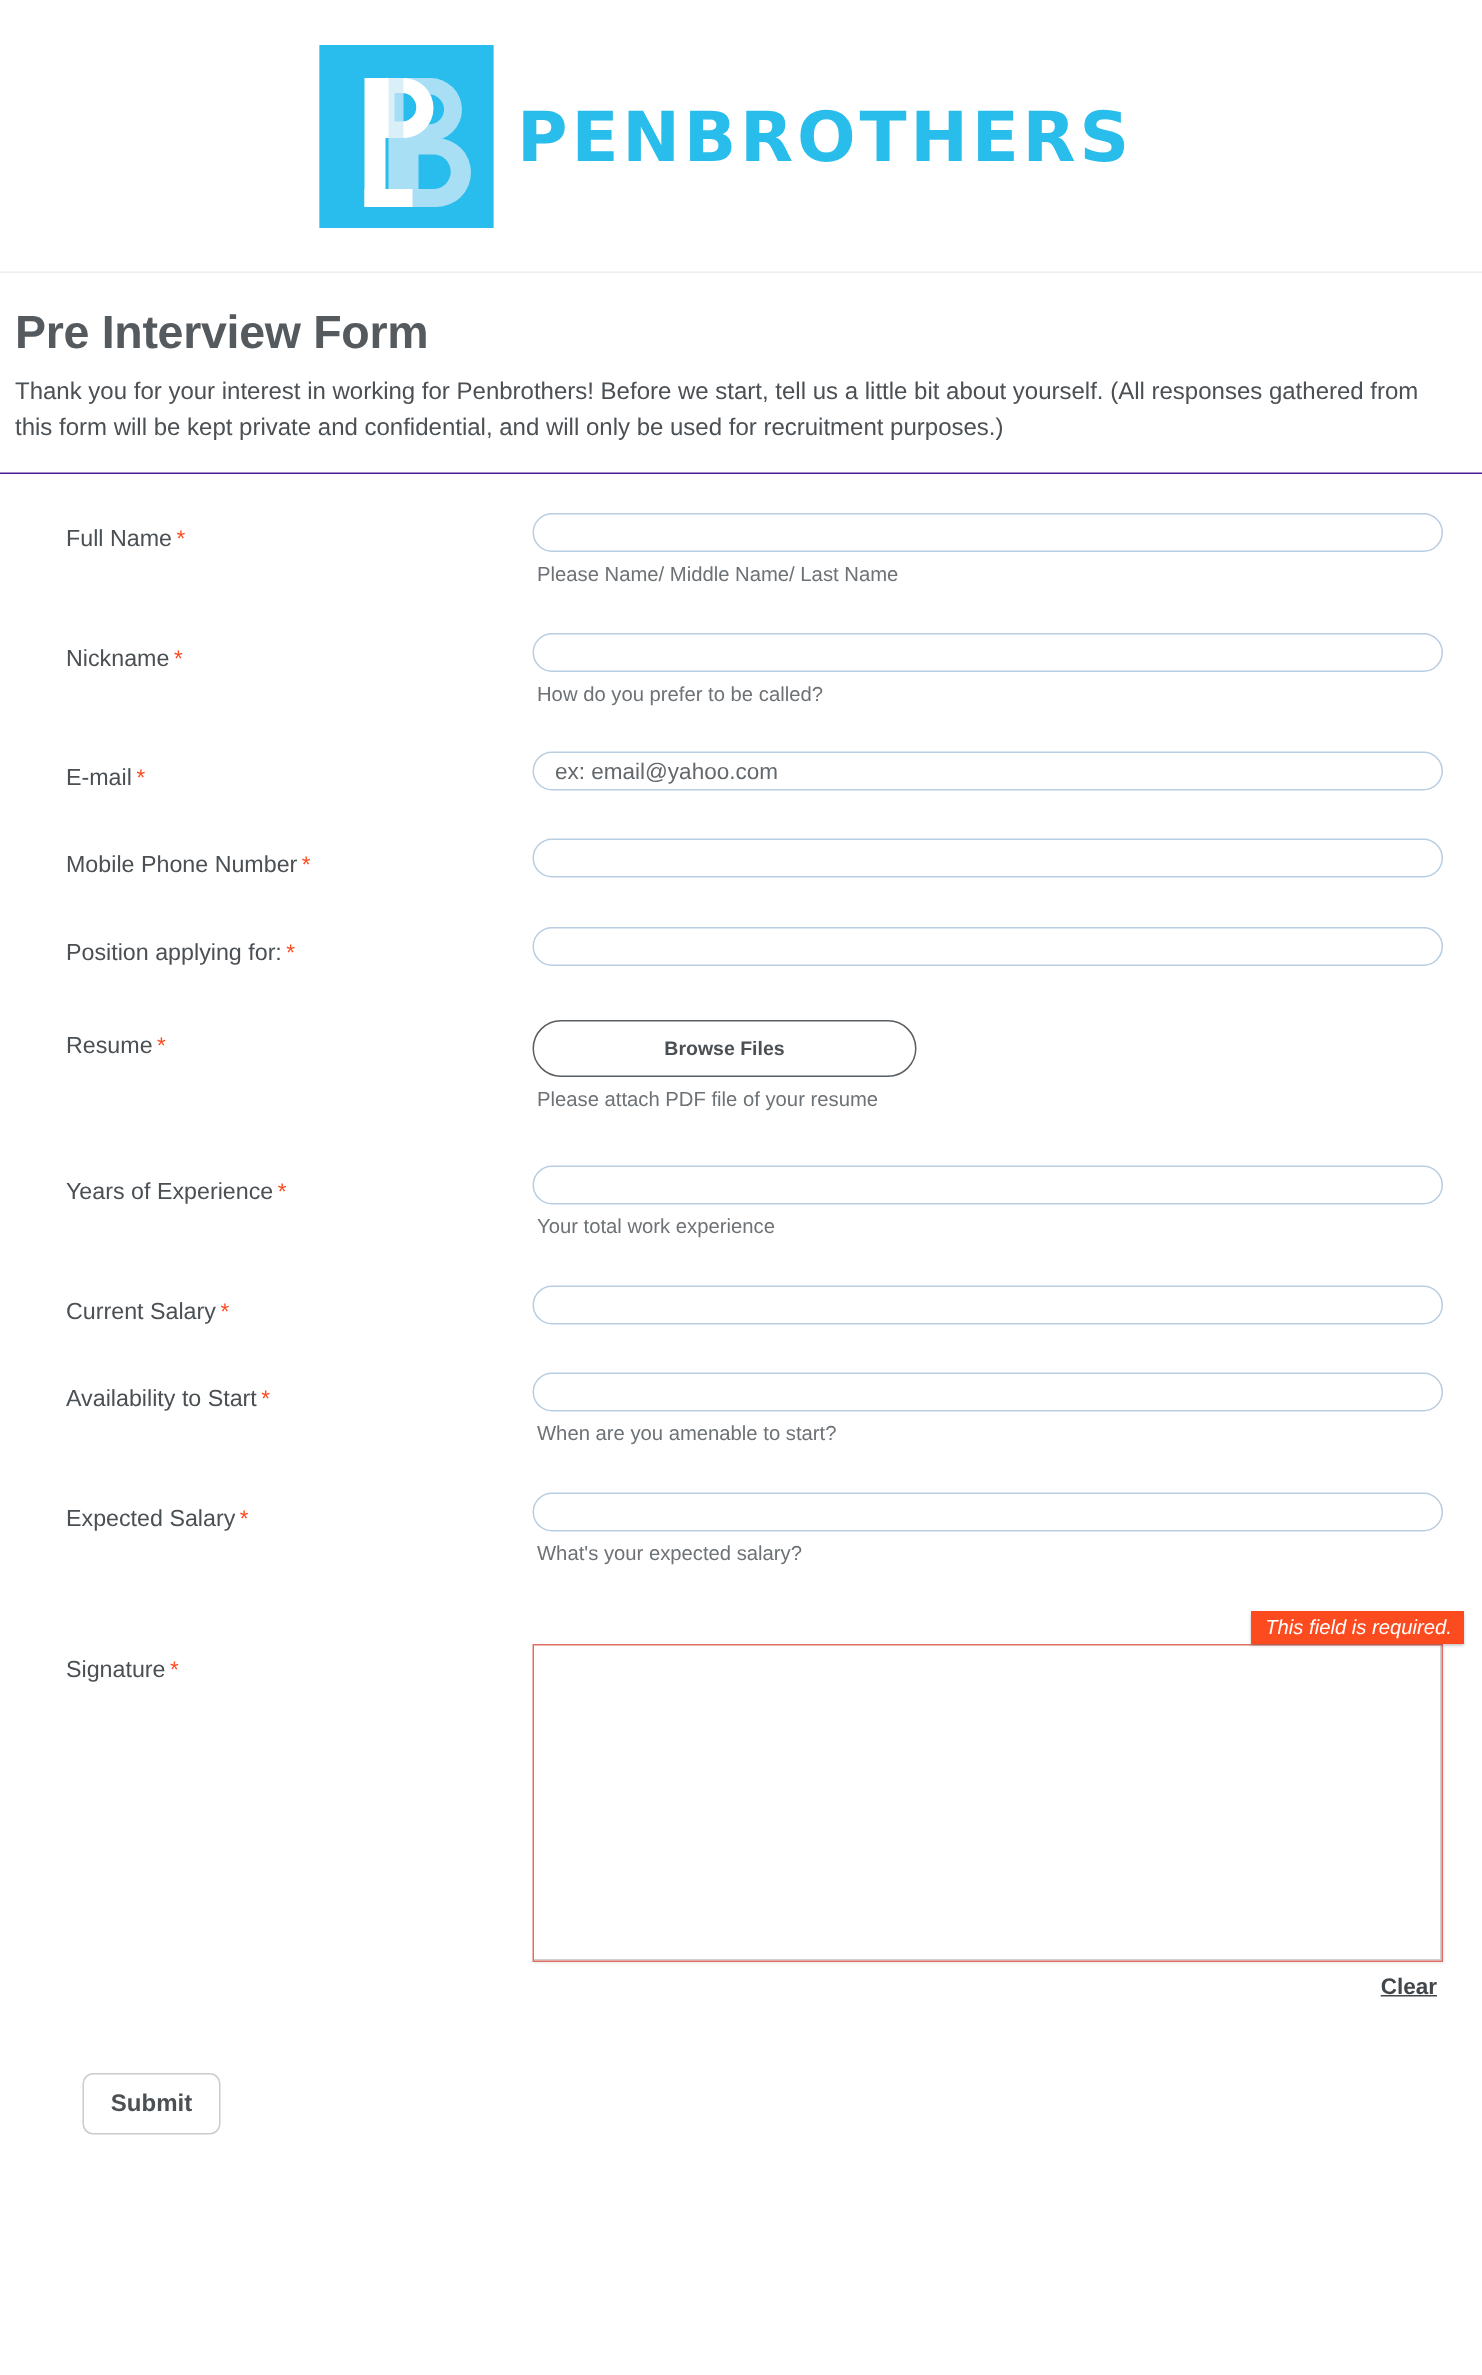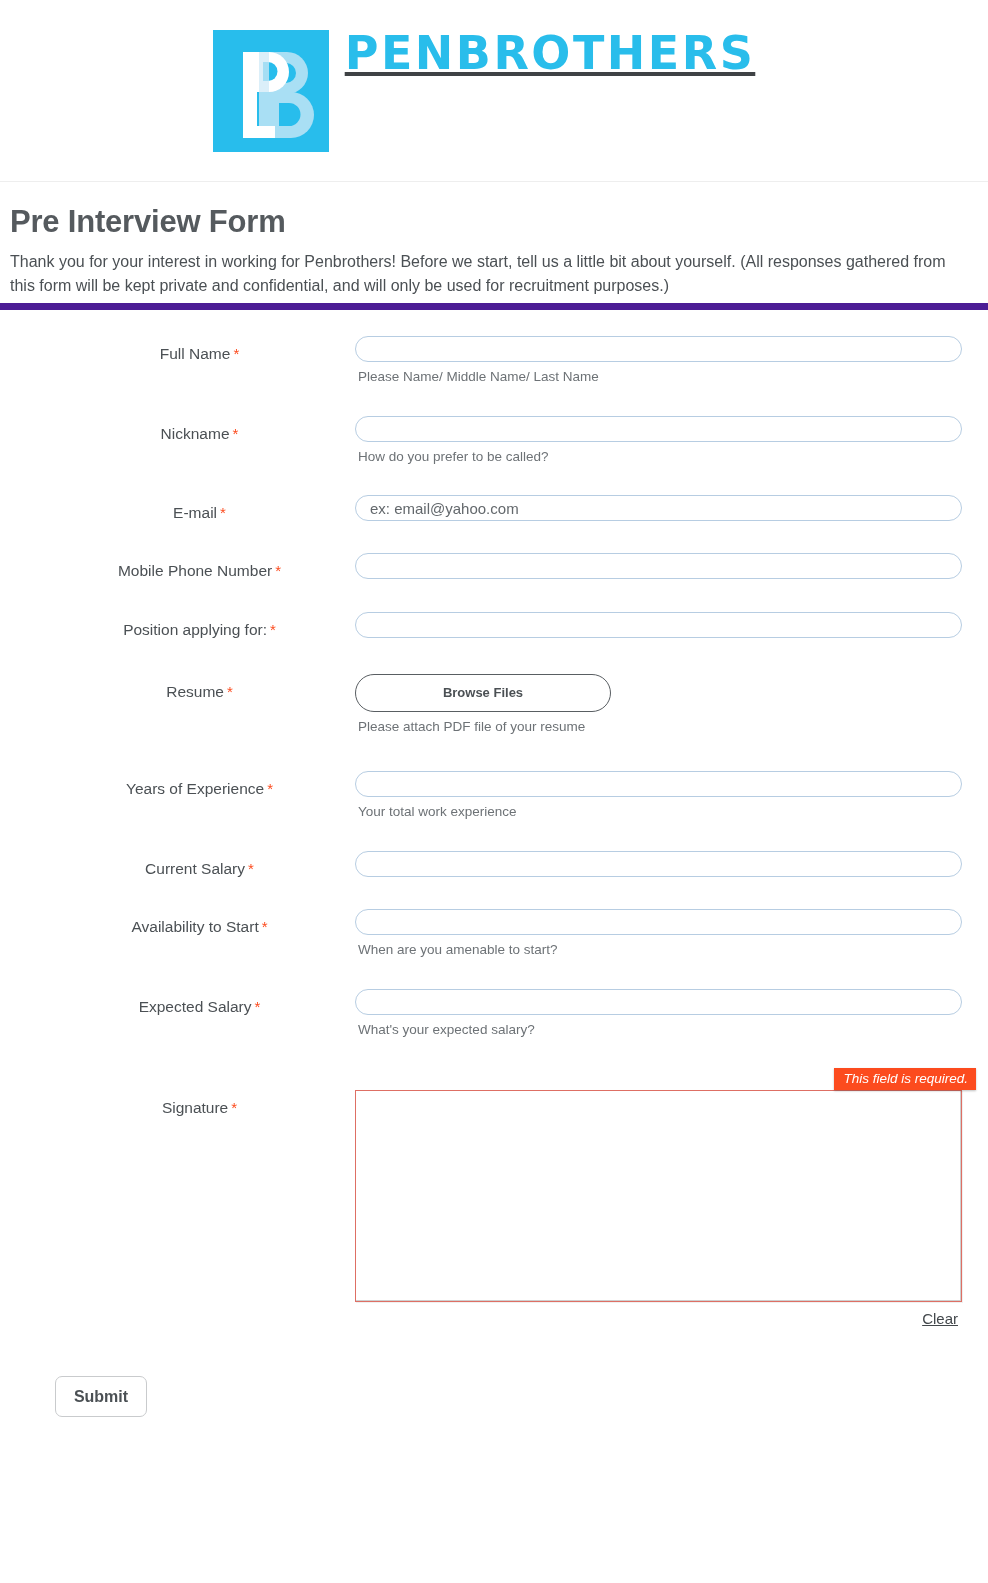--- a/index.html
+++ b/index.html
@@ -21,23 +21,23 @@
   .logo-band {
     height: 182px;
     display: flex;
     align-items: center;
     justify-content: center;
     border-bottom: 1px solid #eeeeee;
     background: #ffffff;
   }
   .logo-wrap {
     display: flex;
+    align-items: center;
     gap: 16px;
     transform: translateX(-10px);
-    text-decoration: underline;
   }
   .logo-mark {
     position: relative;
     width: 116px;
     height: 122px;
     background: #28bdec;
     flex: none;
     overflow: hidden;
   }
   .logo-mark svg { display: block; }
@@ -46,22 +46,22 @@
     font-weight: 700;
     font-size: 46px;
     letter-spacing: 2.5px;
     color: #29bdeb;
     line-height: 1;
     white-space: nowrap;
   }
 
   
   .title-block {
-    padding: 22px 14px 4px 10px;
-    border-bottom: 7px solid #4c1d95;
+    padding: 22px 14px 16px 10px;
+    border-bottom: 1px solid #4c1d95;
   }
   .form-title {
     margin: 0 0 10px 0;
     font-size: 31px;
     font-weight: 700;
     color: #555a5e;
     letter-spacing: -0.2px;
     line-height: 1.15;
   }
   .form-subtitle {
@@ -82,21 +82,20 @@
     position: relative;
   }
   .row-label {
     width: 345px;
     flex: none;
     padding-left: 34px;
     padding-top: 8px;
     font-size: 15.5px;
     color: #4b5054;
     line-height: 1.3;
-    text-align: center;
   }
   .req {
     color: #fc4b1e;
     font-size: 15px;
     margin-left: 3px;
     font-weight: 400;
   }
   .row-control {
     flex: 1 1 auto;
     min-width: 0;
@@ -172,21 +171,21 @@
     box-shadow: -1px -1px 0 0 #cfcfcf inset, 1px 1px 0 0 rgba(0,0,0,0.06);
     cursor: crosshair;
   }
   .sig-clear-wrap {
     text-align: right;
     padding-right: 4px;
     margin-top: 8px;
   }
   .clear-link {
     font-size: 15px;
-    font-weight: 400;
+    font-weight: 700;
     color: #42474b;
     text-decoration: underline;
     cursor: pointer;
   }
 
   
   .submit-wrap {
     padding: 48px 0 30px 55px;
   }
   .submit-btn {

